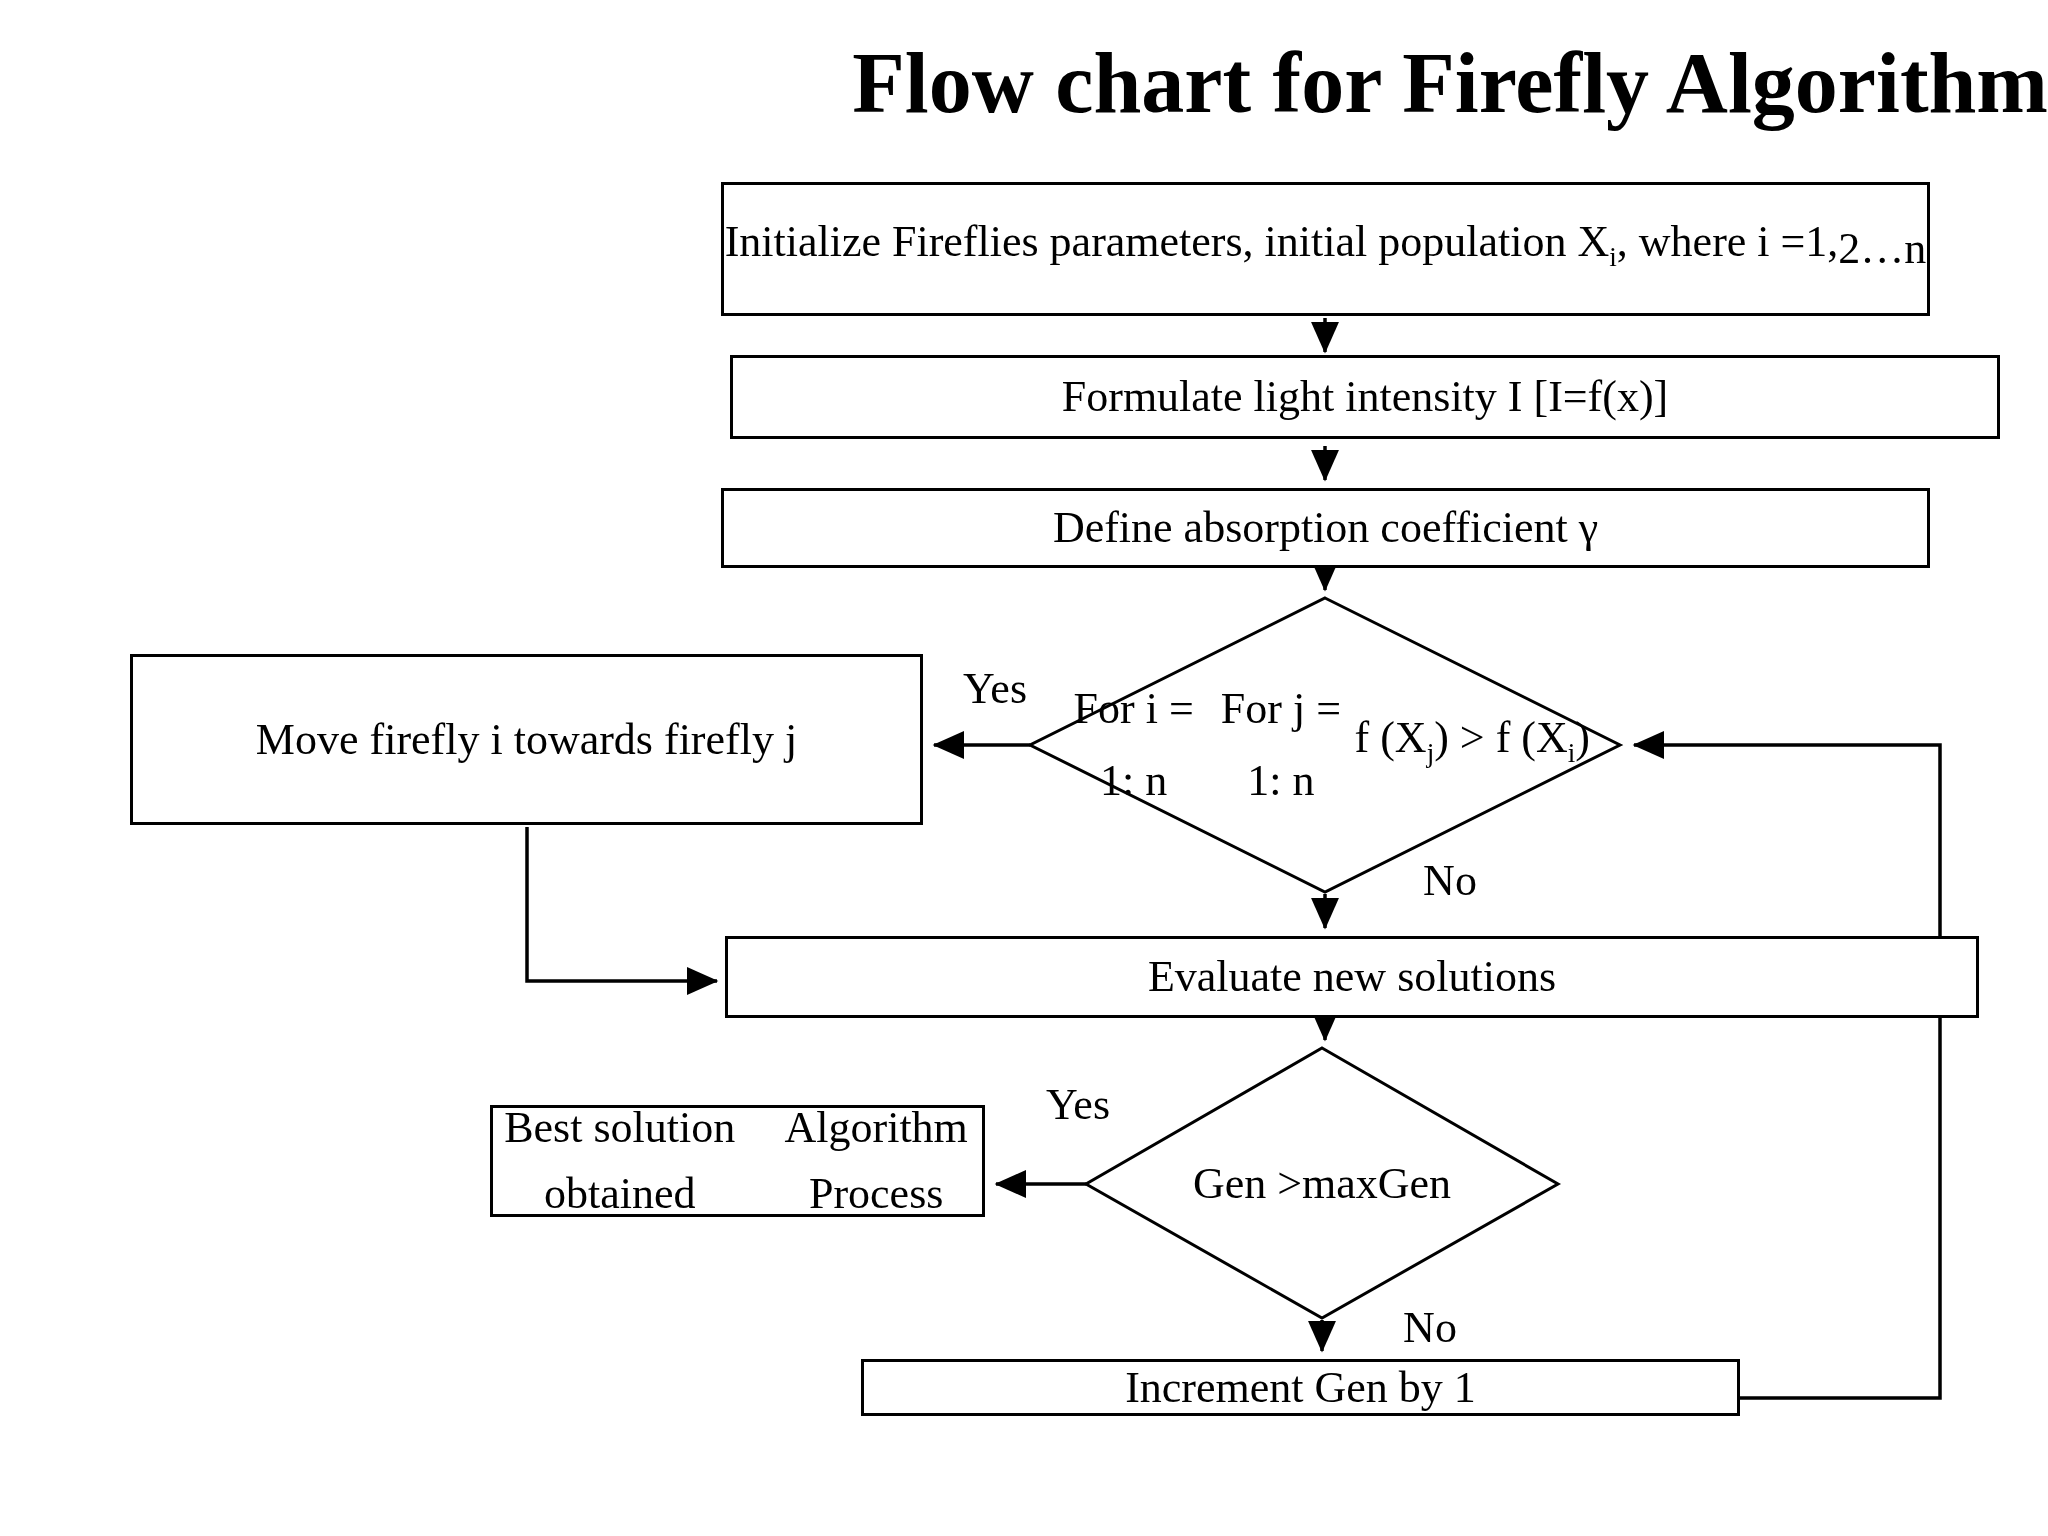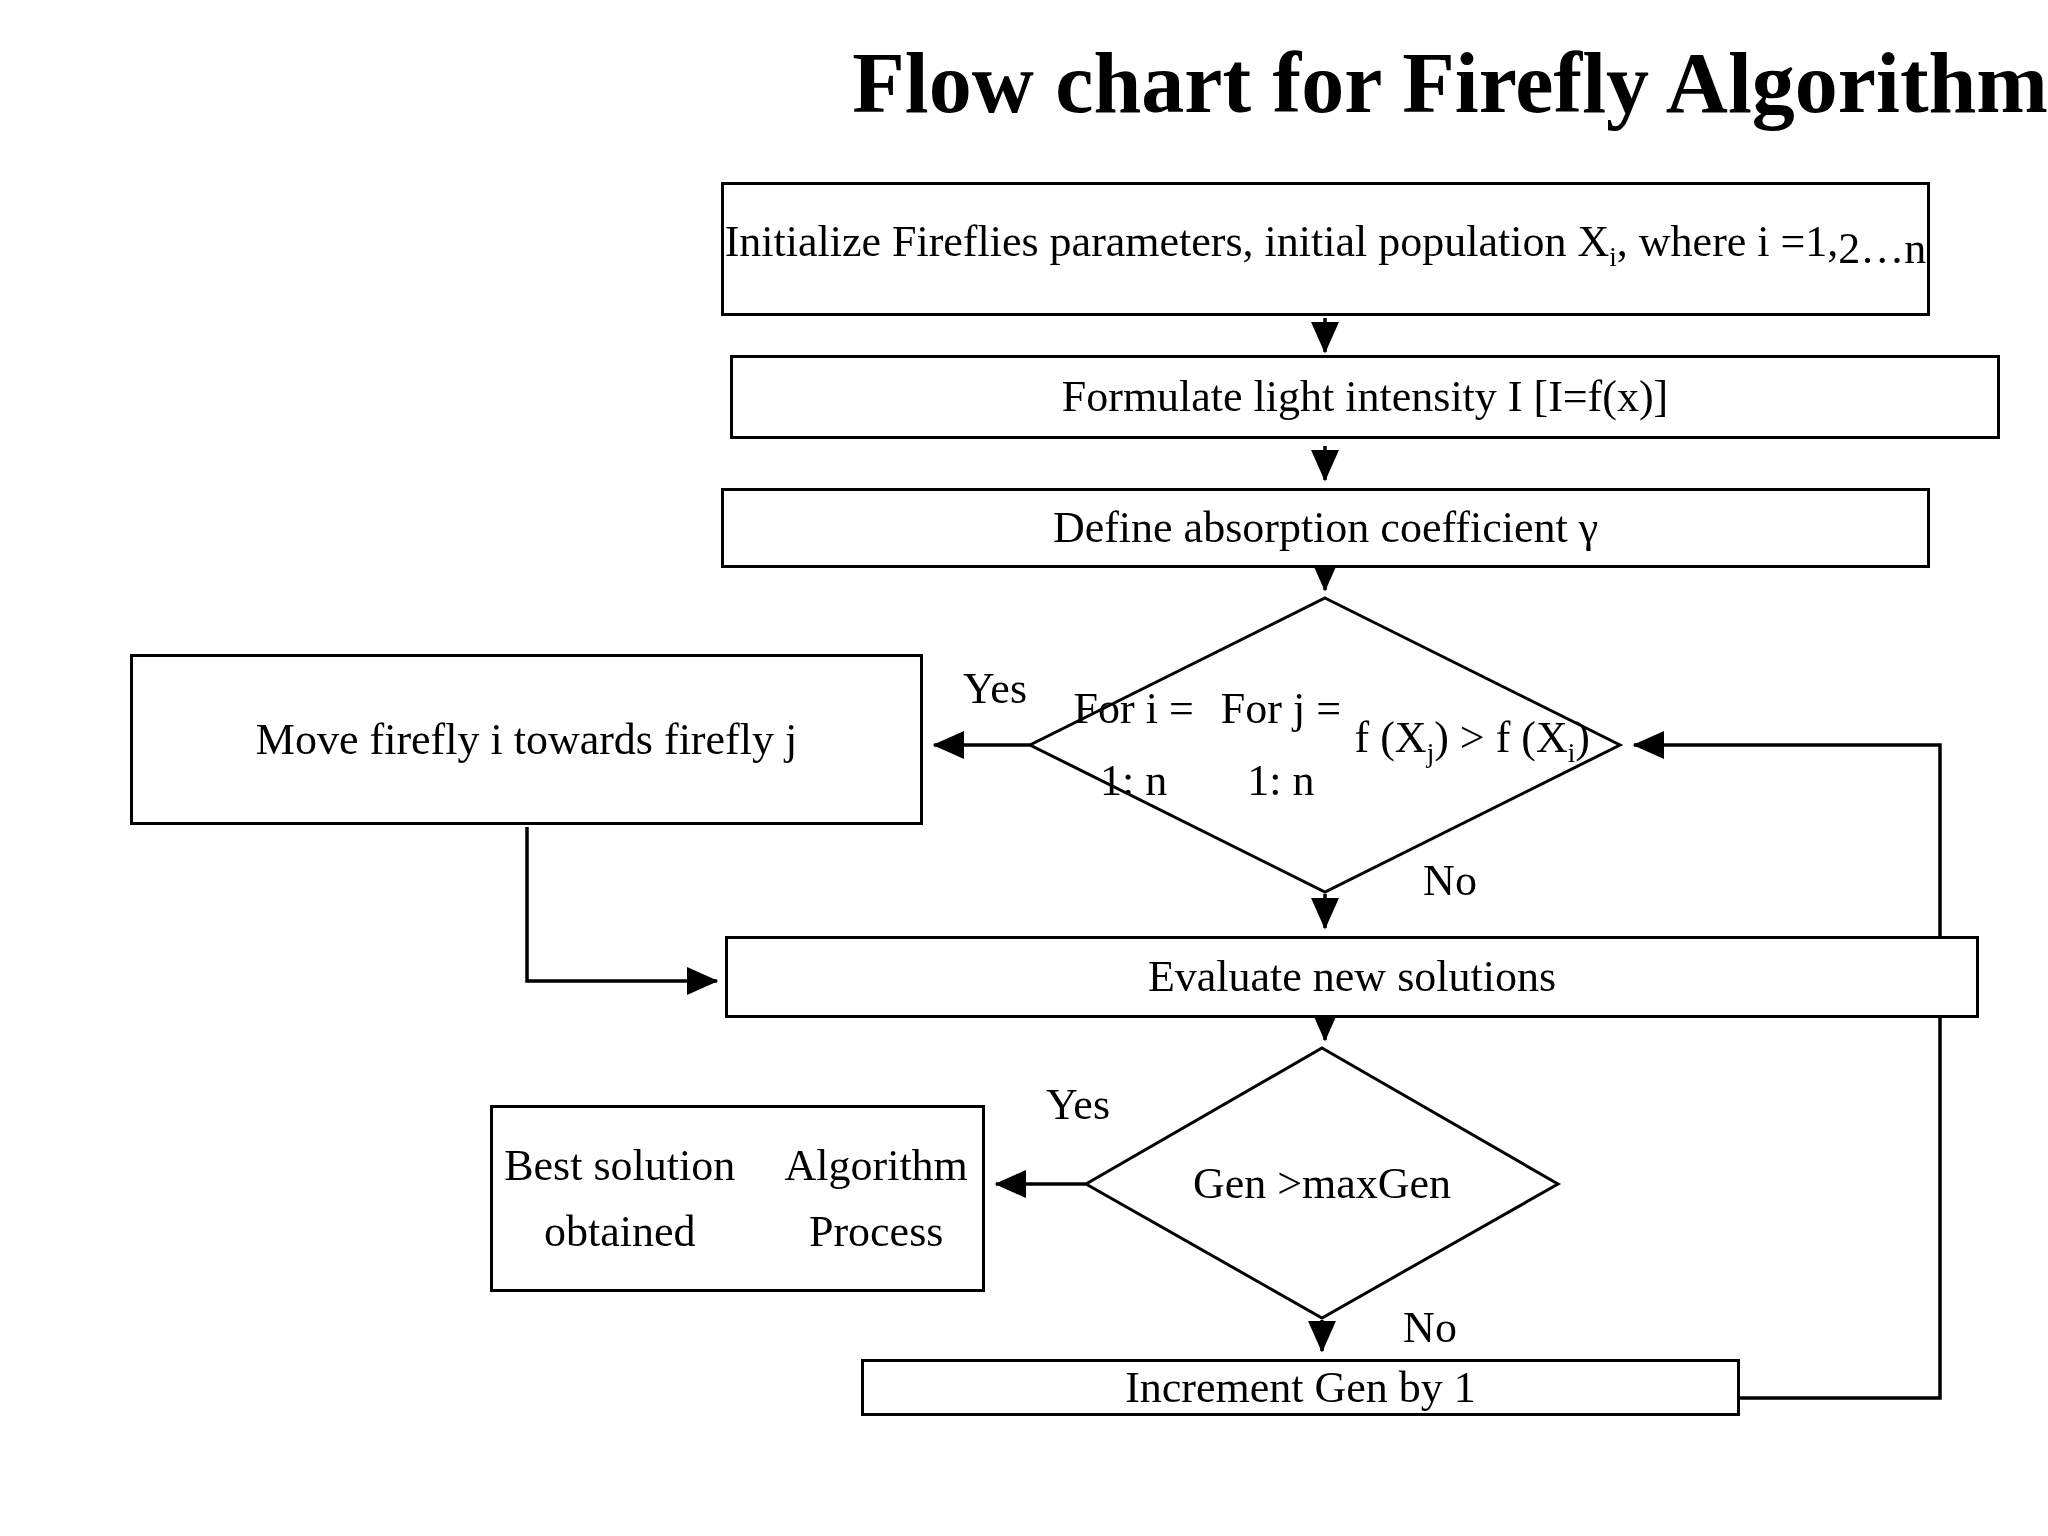--- a/index.html
+++ b/index.html
@@ -81,21 +81,21 @@
 
 <div class="node rect" style="left:725px;top:936px;width:1254px;height:82px;">
   <div>Evaluate new solutions</div>
 </div>
 
 <div class="node diamond-text" style="left:1122px;top:1086px;width:400px;height:196px;">
   <div>Gen &gt;</div>
   <div>maxGen</div>
 </div>
 
-<div class="node rect" style="left:490px;top:1105px;width:495px;height:187px;line-height:66px;gap:24px;">
+<div class="node rect" style="left:490px;top:1105px;width:495px;height:112px;line-height:66px;gap:24px;">
   <div>Best solution obtained</div>
   <div>Algorithm Process</div>
 </div>
 
 <div class="node rect" style="left:861px;top:1359px;width:879px;height:57px;">
   <div>Increment Gen by 1</div>
 </div>
 
 <div class="lbl" style="left:995px;top:688px;">Yes</div>
 <div class="lbl" style="left:1450px;top:880px;">No</div>

